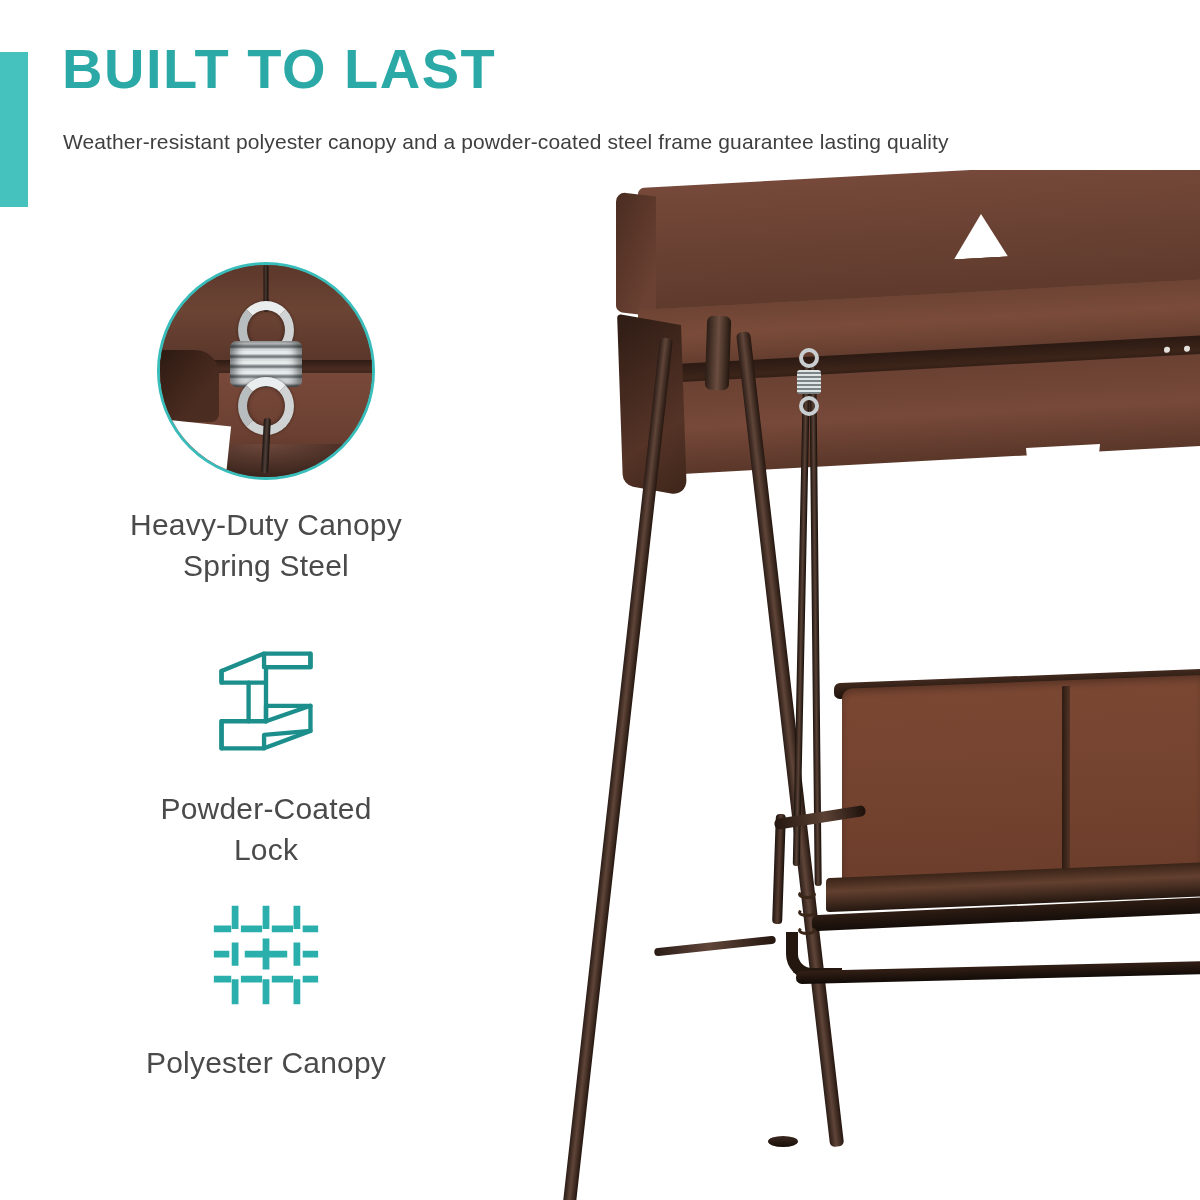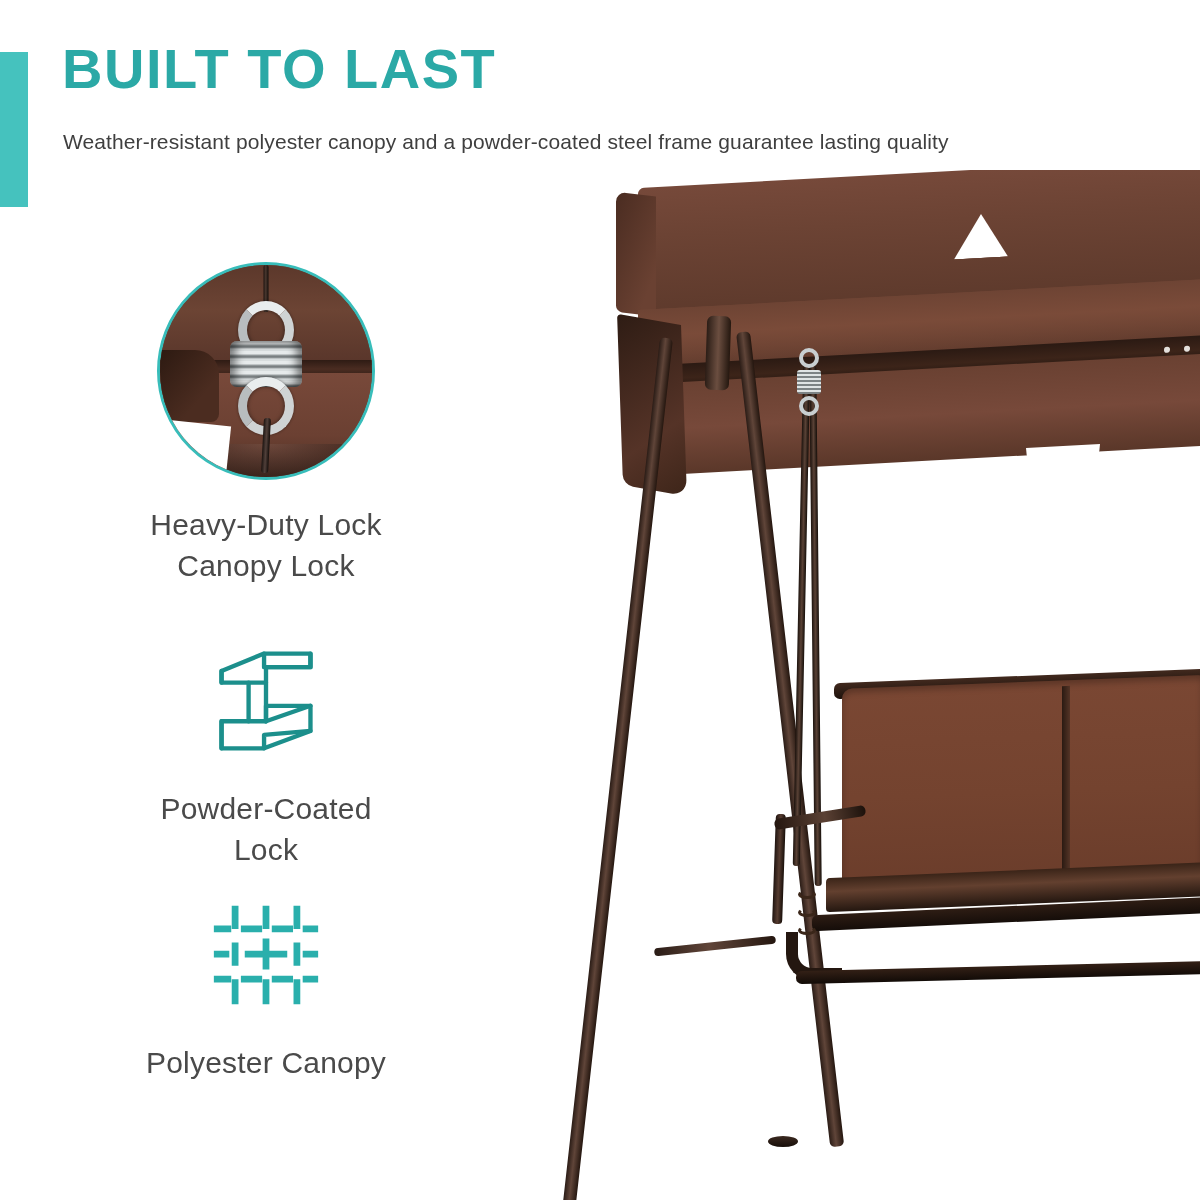--- a/index.html
+++ b/index.html
@@ -410,22 +410,22 @@
       <div class="pc-fabric-bot"></div>
       <div class="pc-left-flap"></div>
       <div class="pc-corner-dark"></div>
       <div class="pc-rod"></div>
       <div class="pc-ring-top"></div>
       <div class="pc-coil"></div>
       <div class="pc-ring-bot"></div>
       <div class="pc-hook"></div>
     </div>
     <div class="feature-label">
-      <div>Heavy-Duty Lock</div>
-      <div>Canopy Lock</div>
+      <div>Heavy-Duty Canopy</div>
+      <div>Spring Steel</div>
     </div>
   </div>
 
   <div class="feature" id="feature-steel">
     <div class="icon-box">
       <svg width="116" height="116" viewBox="0 0 120 120" fill="none" stroke="#1C8F8C" stroke-width="4.5" stroke-linejoin="round" stroke-linecap="round">
 
         <path d="M14 30 L58 12 L106 12 L106 26 L60 26 L60 42 L14 42 Z"></path>
         <path d="M58 12 L58 26 M60 26 L106 26 M106 12 L106 26"></path>
 

